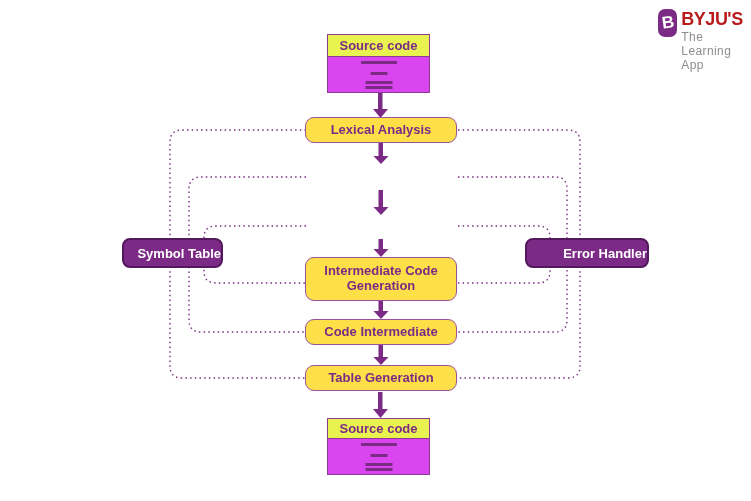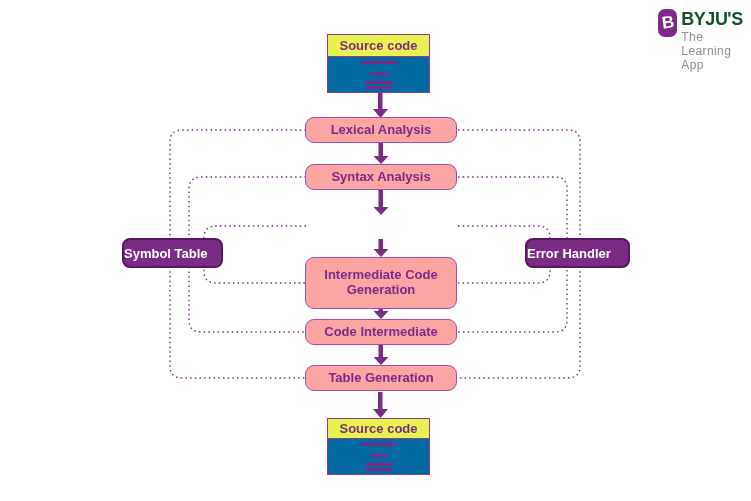--- a/index.html
+++ b/index.html
@@ -6,41 +6,41 @@
   .stage{
     position:relative;width:751px;height:501px;background:#ffffff;overflow:hidden;
     font-family:"Liberation Sans","DejaVu Sans",sans-serif;
   }
   .stage *{box-sizing:border-box;}
   svg.wires{position:absolute;left:0;top:0;}
 
   
   .phase{
     position:absolute;left:305px;width:152px;height:26px;
-    background:#fca5a5;border:1.5px solid #9c52a1;border-radius:9px;
+    background:#fde047;border:1.5px solid #9c52a1;border-radius:9px;
     display:flex;align-items:center;justify-content:center;text-align:center;
     color:#7b2a85;font-weight:bold;font-size:13px;line-height:1.12;
     z-index:3;
   }
-  .phase.tall{height:52px;padding:0 8px;}
+  .phase.tall{height:44px;padding:0 8px;}
 
   
   .sidebox{
     position:absolute;height:30px;
     background:#7b2a85;border:2px solid #54185c;border-radius:8px;
-    display:flex;align-items:center;justify-content:flex-start;
+    display:flex;align-items:center;justify-content:flex-end;
     color:#ffffff;font-weight:bold;font-size:13px;z-index:4;
   }
   #symbol-table{left:122px;top:238px;width:101px;}
-  #error-handler{left:525px;top:238px;width:105px;}
+  #error-handler{left:525px;top:238px;width:124px;}
 
   
   .srcbox{
     position:absolute;left:327px;width:103px;
-    border:1.5px solid #8d3b93;background:#0369a1;z-index:3;
+    border:1.5px solid #8d3b93;background:#d946ef;z-index:3;
   }
   #source-top{top:34px;height:59px;}
   #source-bottom{top:418px;height:57px;}
   .srcbox .hd{
     background:#e9f34f;border-bottom:1.5px solid #8d3b93;
     display:flex;align-items:center;justify-content:center;
     color:#7b2a85;font-weight:bold;font-size:13px;
   }
   #source-top .hd{height:22px;}
   #source-bottom .hd{height:20px;}
@@ -55,21 +55,21 @@
   .logo{position:absolute;left:658px;top:9px;display:flex;align-items:flex-start;cursor:pointer;text-decoration:none;}
   .logo-mark{
     width:28px;height:28px;background:#7b2a85;border-radius:7px;
     display:flex;align-items:center;justify-content:center;
   }
   .logo-mark span{
     color:#ffffff;font-weight:bold;font-size:17px;
     transform:rotate(-8deg);display:block;
   }
   .logo-text{margin-left:4px;}
-  .logo-brand{color:#14532d;font-weight:bold;font-size:18px;letter-spacing:-0.5px;line-height:20px;}
+  .logo-brand{color:#b91c1c;font-weight:bold;font-size:18px;letter-spacing:-0.5px;line-height:20px;}
   .logo-tagline{color:#8d8d8d;font-size:12px;letter-spacing:0.4px;margin-top:1px;}
 </style>
 </head>
 <body>
 
 <div class="stage">
 
   <svg class="wires" width="751" height="501" viewBox="0 0 751 501">
     <g stroke="#7b2a85" stroke-width="1.4" fill="none" stroke-dasharray="1.5 3.2">
       <path d="M306,130 H182 Q170,130 170,142 V366 Q170,378 182,378 H306"></path>
@@ -117,23 +117,20 @@
       <div class="codeline cl1"></div>
       <div class="codeline cl2"></div>
       <div class="codeline cl3"></div>
       <div class="codeline cl4"></div>
     </div>
   </div>
 
   <div class="phase" style="top:117px">
     <span>Lexical Analysis</span>
   </div>
-  <div class="phase" style="top:164px">
-    <span>Syntax Analysis</span>
-  </div>
   <div class="phase tall" style="top:257px">
     <span>Intermediate Code Generation</span>
   </div>
   <div class="phase" style="top:319px">
     <span>Code Intermediate</span>
   </div>
   <div class="phase" style="top:365px">
     <span>Table Generation</span>
   </div>
 

